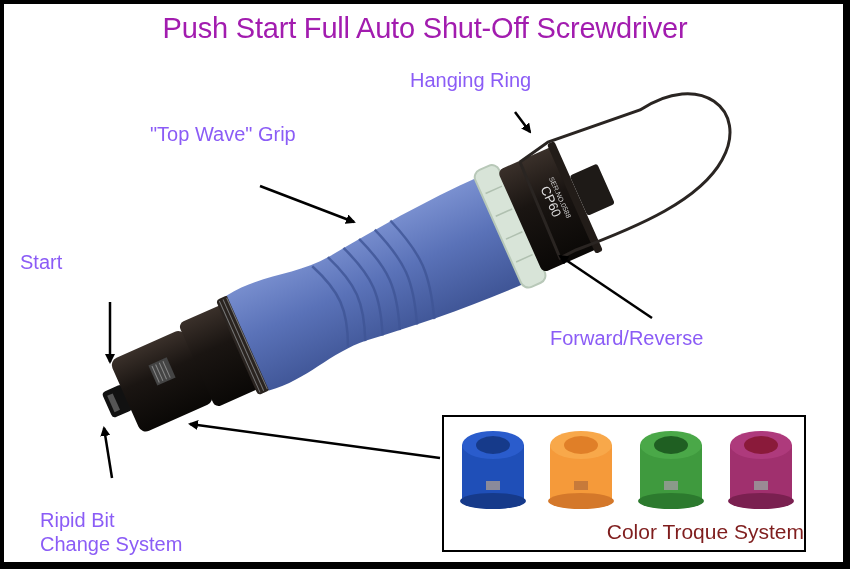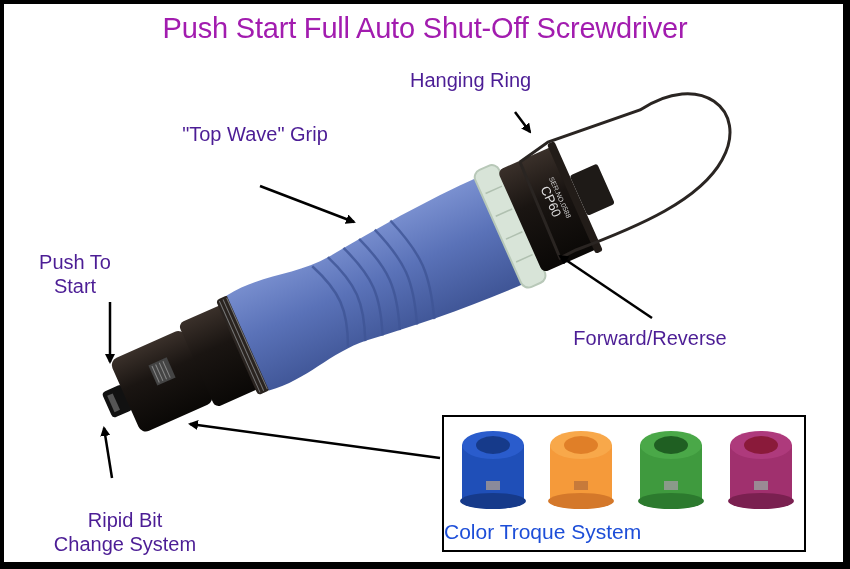--- a/index.html
+++ b/index.html
@@ -8,31 +8,31 @@
     position: absolute; left: 0; top: 0; width: 850px; height: 569px;
     box-sizing: border-box; background: #fff;
     border-top: 4px solid #000; border-left: 4px solid #000;
     border-right: 7px solid #000; border-bottom: 7px solid #000;
   }
   .title {
     position: absolute; left: 0; top: 12px; width: 850px; text-align: center;
     font-size: 29px; color: #a21caf; letter-spacing: -0.2px;
   }
   .label {
-    position: absolute; font-size: 20px; color: #4c1d95; text-align: center; line-height: 24px;
+    position: absolute; font-size: 20px; color: #8b5cf6; line-height: 24px;
     white-space: nowrap;
   }
   svg.art { position: absolute; left: 0; top: 0; }
   .inset {
     position: absolute; left: 442px; top: 415px; width: 364px; height: 137px;
     border: 2px solid #000; box-sizing: border-box; background: #fff;
   }
   .inset-label {
-    position: absolute; left: 0; bottom: 6px; width: 100%; text-align: left;
-    font-size: 21px; color: #1d4ed8;
+    position: absolute; left: 0; bottom: 6px; width: 100%; text-align: right;
+    font-size: 21px; color: #7f1d1d;
   }
 </style>
 </head>
 <body>
 
 <div class="frame"></div>
 
 <div class="title">Push Start Full Auto Shut-Off Screwdriver</div>
 
 <svg class="art" width="850" height="569" viewBox="0 0 850 569">
@@ -112,21 +112,20 @@
   </g>
 </svg>
 
 <div class="label" style="left:410px; top:68px;">Hanging Ring</div>
 
 <div class="label" style="left:150px; top:122px; width:210px;">
   <div>"Top Wave" Grip</div>
 </div>
 
 <div class="label" style="left:20px; top:250px; width:110px;">
-  <div>Push To</div>
   <div>Start</div>
 </div>
 
 <div class="label" style="left:550px; top:326px; width:200px;">
   <div>Forward/Reverse</div>
 </div>
 
 <div class="label" style="left:40px; top:484px; width:170px;margin-top:24px;">
   <div>Ripid Bit</div>
   <div>Change System</div>

